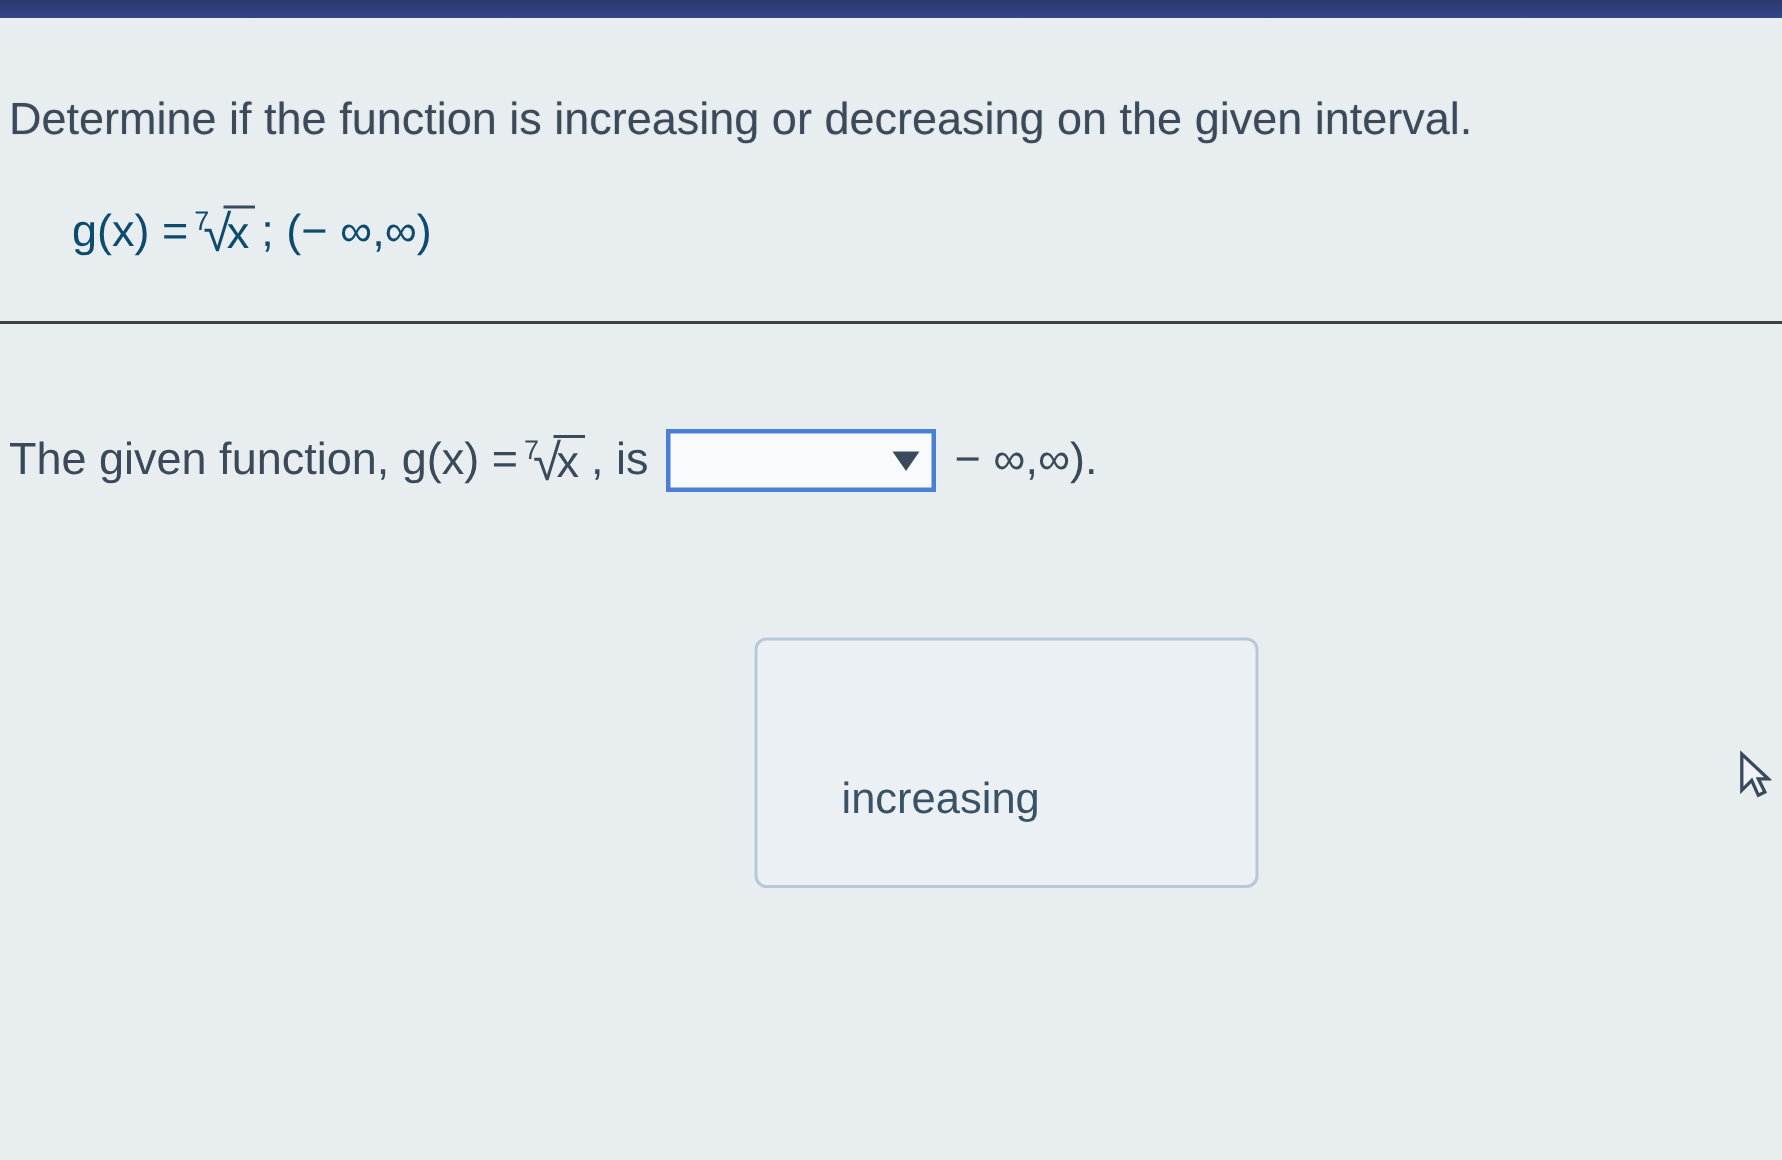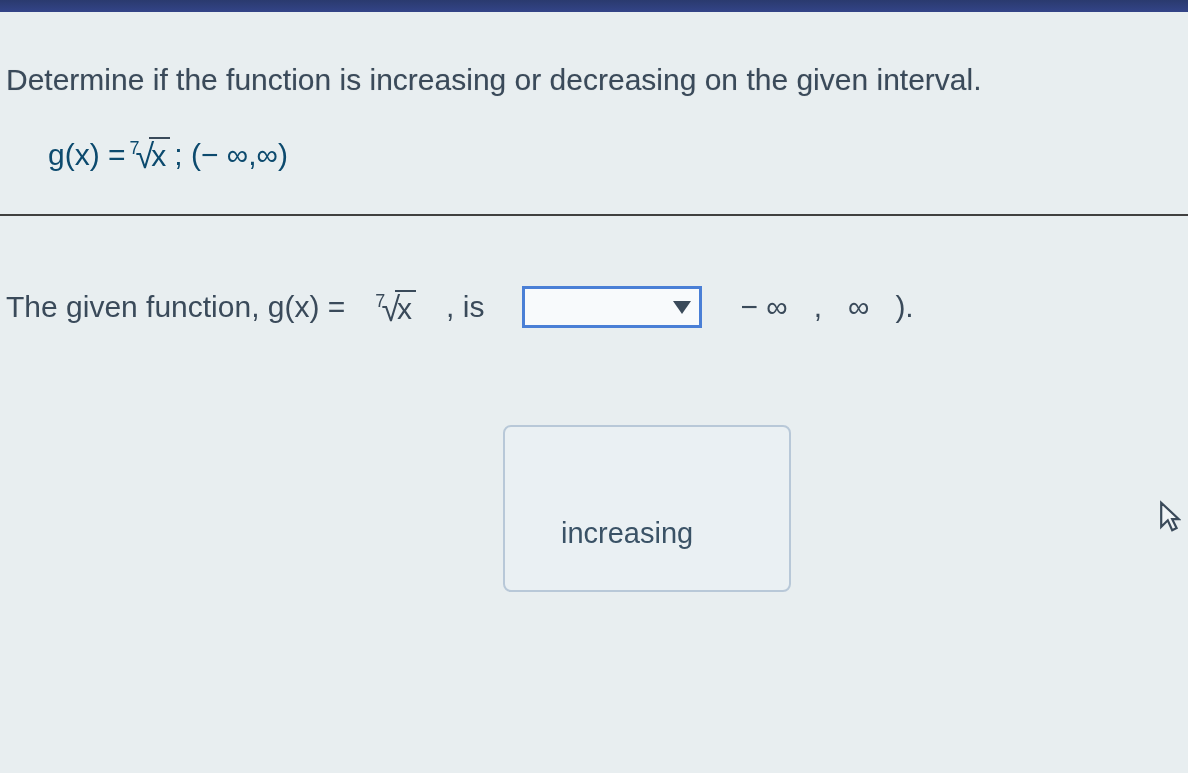--- a/index.html
+++ b/index.html
@@ -73,21 +73,20 @@
     
     .answer-section {
       padding: 70px 6px 20px 6px;
     }
     
     .answer-row {
       display: flex;
       align-items: center;
       font-size: 30px;
       color: #3a4a5a;
-      gap: 26px;
     }
     
     .dropdown-box {
       display: inline-flex;
       align-items: center;
       justify-content: flex-end;
       width: 180px;
       height: 42px;
       border: 3px solid #4a7fd6;
       background: #f8fafc;
@@ -101,21 +100,21 @@
       height: 0;
       border-left: 9px solid transparent;
       border-right: 9px solid transparent;
       border-top: 13px solid #3a4a5a;
     }
     
     .dropdown-options {
       position: absolute;
       left: 503px;
       top: 425px;
-      width: 288px;
+      width: 336px;
       border: 2px solid #b8c8d8;
       border-radius: 8px;
       background: #eaf0f3;
       padding: 18px 0;
     }
     
     .dropdown-blank {
       height: 50px;
     }
     

